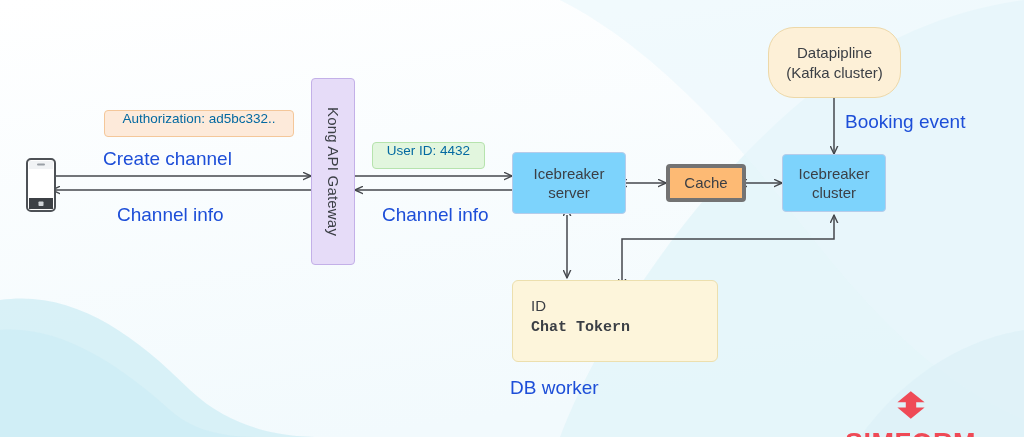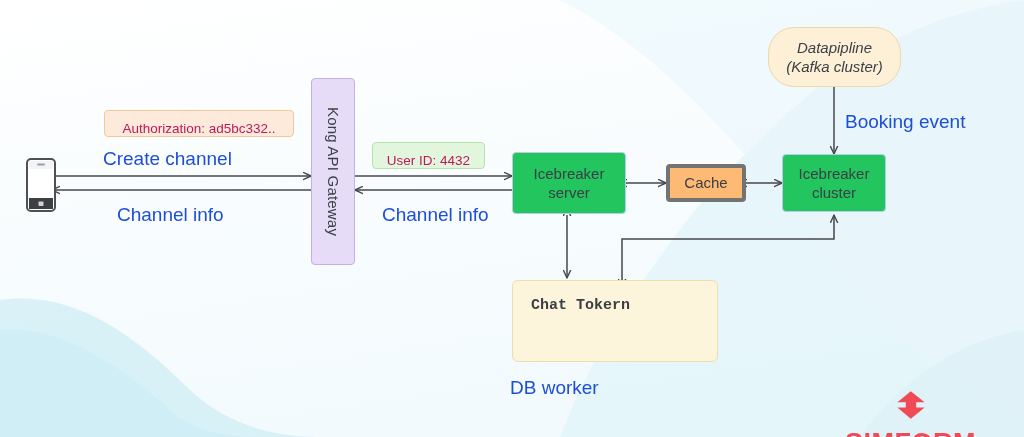--- a/index.html
+++ b/index.html
@@ -41,21 +41,21 @@
     justify-content: center;
     text-align: center;
     color: #3b3f45;
     font-size: 15px;
     line-height: 1.3;
     border-radius: 4px;
   }
 
   .node-server,
   .node-worker {
-    background: #22c55e;
+    background: #7dd3fc;
     border: 1px solid #b6ccea;
   }
 
   .node-cache {
     background: #fdba74;
     border: 4px solid #737373;
   }
 
   .node-gateway {
     background: #e6dcf8;
@@ -88,25 +88,25 @@
   .node-dbtable .db-line.bold {
     font-weight: bold;
     font-family: Liberation Mono, monospace;
   }
 
   
   .chip {
     position: absolute;
     box-sizing: border-box;
     display: flex;
-    align-items: flex-end;
+    align-items: flex-start;
     justify-content: center;
     border-radius: 4px;
     font-size: 13.5px;
-    color: #be185d;
+    color: #0369a1;
     white-space: nowrap;
   }
   .chip-auth {
     background: #fdeada;
     border: 1px solid #f4c79a;
   }
   .chip-user {
     background: #e2f6de;
     border: 1px solid #b6e3ad;
     margin-top: 32px;
@@ -231,26 +231,27 @@
 
   <div class="node node-cache" style="left:666px; top:164px; width:80px; height:38px;">
     <span>Cache</span>
   </div>
 
   <div class="node node-worker" style="left:782px; top:154px; width:104px; height:58px; flex-direction:column;">
     <span>Icebreaker</span>
     <span>cluster</span>
   </div>
 
-  <div class="node node-pipeline" style="left:768px; top:27px; width:133px; height:60px; flex-direction:column;font-style:italic;">
+  <div class="node node-pipeline" style="left:768px; top:27px; width:133px; height:71px; flex-direction:column;">
     <span>Datapipline</span>
     <span>(Kafka cluster)</span>
   </div>
 
   <div class="node node-dbtable" style="left:512px; top:280px; width:206px; height:82px;">
+    <span class="db-line">ID</span>
     <span class="db-line bold">Chat Tokern</span>
   </div>
 
   <div class="label" style="left:510px; top:377px;">DB worker</div>
 
   <div class="logo" style="left:845px; top:390px;">
     <svg width="30" height="30" viewBox="0 0 30 30" aria-hidden="true">
       <path d="M15.5,1.5 L29,13 L22,13 L15,7.5 L8,13 L1,13 Z" fill="#ef4a56" opacity="0"></path>
       <path d="M14.8,1.2 L28.6,12.2 L20.2,12.2 L20.2,17.6 L28.6,17.6 L14.8,28.8 L1.4,17.6 L9.8,17.6 L9.8,12.2 L1.4,12.2 Z" fill="#ef4a56"></path>
     </svg>

